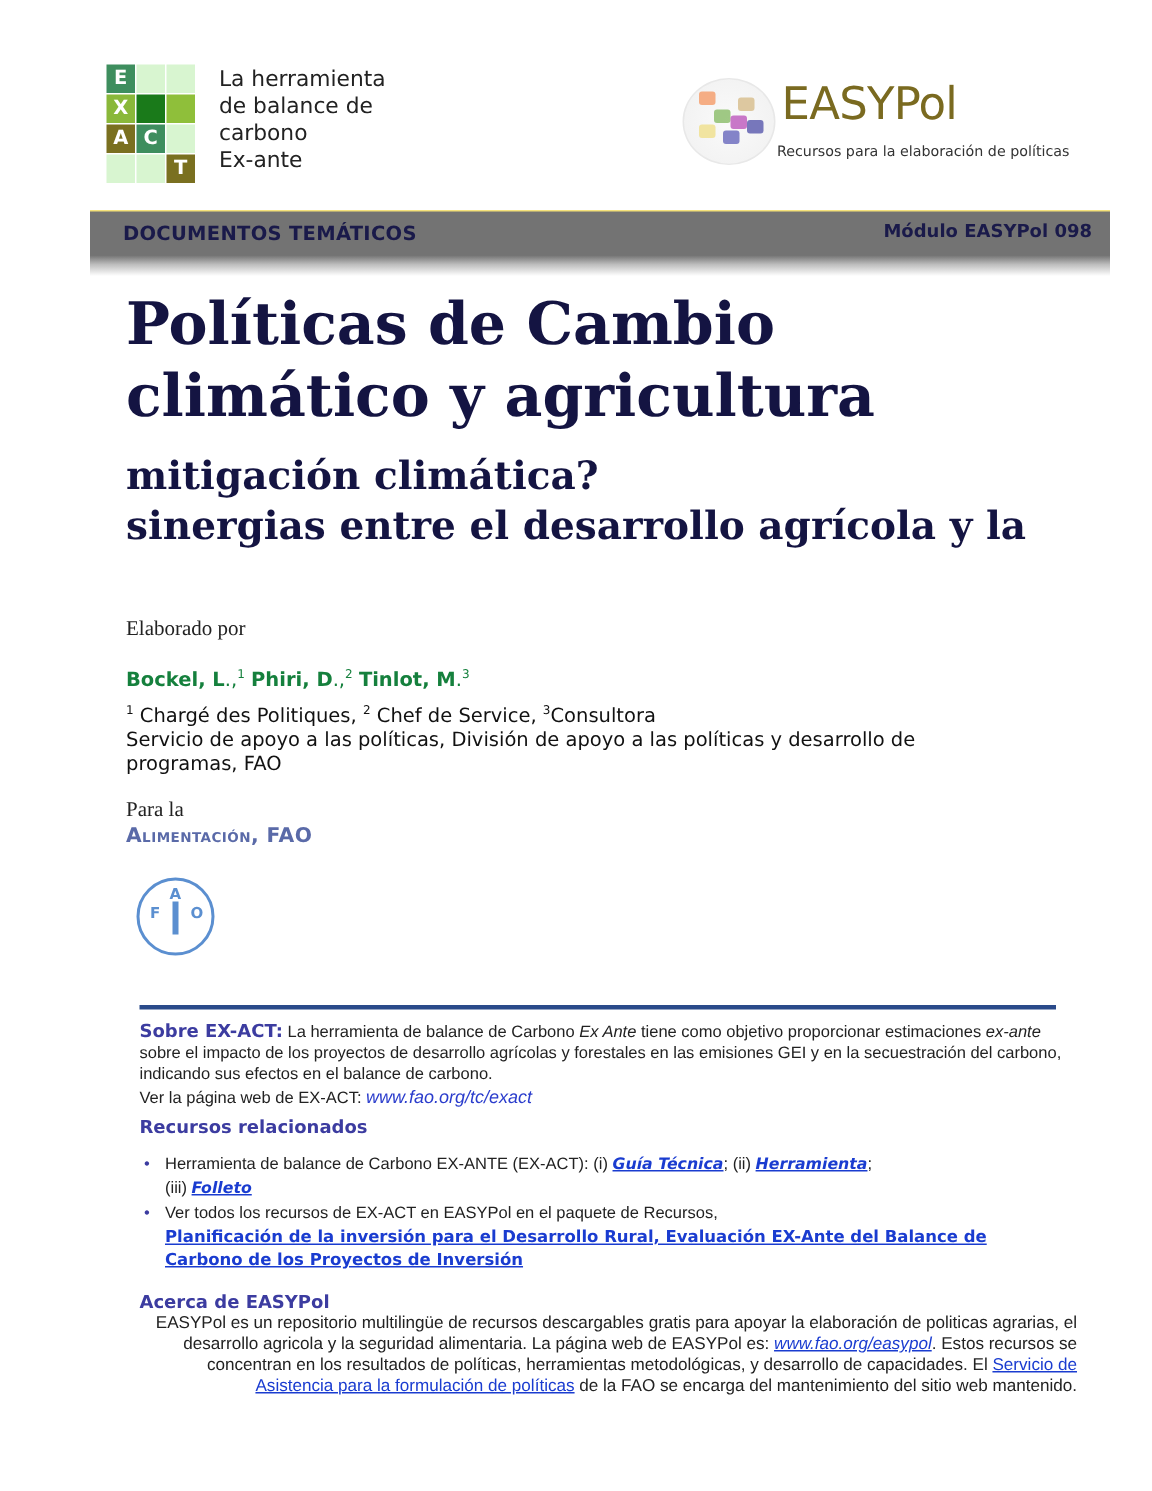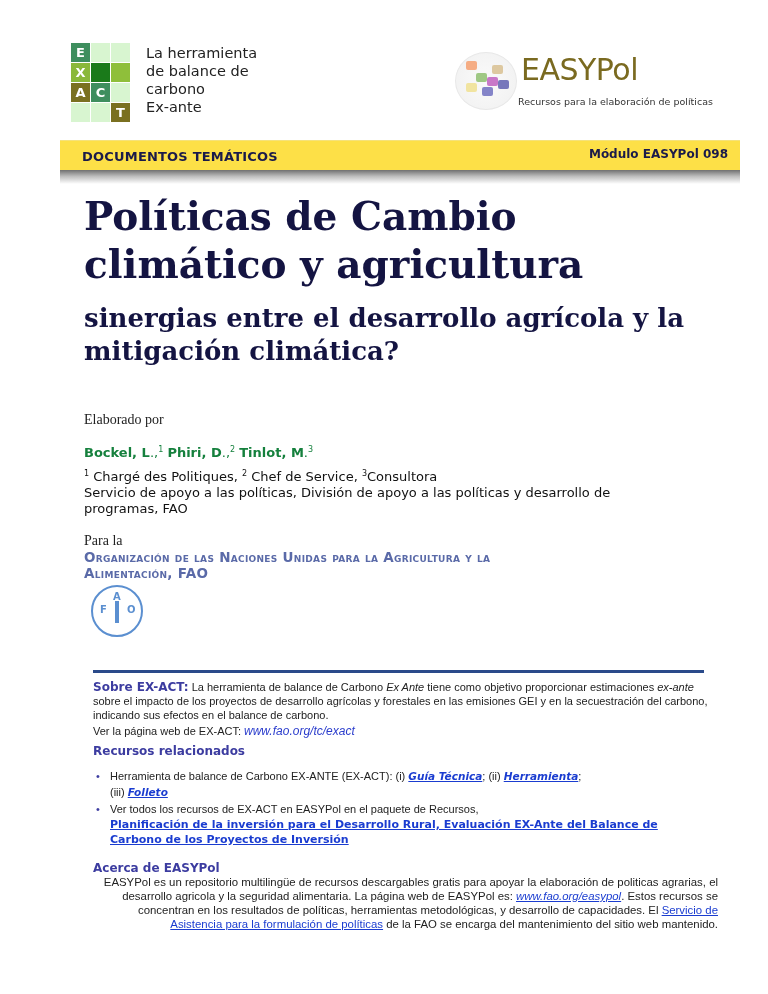--- a/index.html
+++ b/index.html
@@ -21,21 +21,21 @@
   .exact-text { margin-left: 16px; margin-top: 1px; font-family: "DejaVu Sans", sans-serif; font-size: 14.5px; line-height: 18px; color: #222; }
 
   
   .easypol-logo { position: absolute; left: 455px; top: 52px; width: 280px; height: 60px; }
   .globe { position: absolute; left: 0; top: 0; width: 62px; height: 58px; border-radius: 50%; border: 1px solid #e8e8e8; background: radial-gradient(circle at 50% 50%, #fafafa, #f0f0f0); }
   .sq { position: absolute; width: 11px; height: 9px; border-radius: 2px; opacity: .85; }
   .easypol-title { position: absolute; left: 66px; top: 0; font-family: "DejaVu Sans", sans-serif; font-size: 30px; color: #7a6a20; letter-spacing: -0.5px; }
   .easypol-sub { position: absolute; left: 63px; top: 44px; font-family: "DejaVu Sans", sans-serif; font-size: 9.5px; color: #333; white-space: nowrap; }
 
   
-  .doc-bar { position: absolute; left: 60px; top: 140px; width: 680px; height: 30px; background: #fde047; border-top: 1px solid #f5e27a; }
+  .doc-bar { position: absolute; left: 60px; top: 140px; width: 680px; height: 30px; background: #737373; border-top: 1px solid #f5e27a; }
   .doc-bar-shadow { position: absolute; left: 60px; top: 170px; width: 680px; height: 14px; background: linear-gradient(#707070, #bdbdbd 45%, #ffffff); }
   .doc-left { position: absolute; left: 22px; top: 8px; font-weight: bold; font-size: 13px; color: #1a1a4a; letter-spacing: 0.2px; }
   .doc-right { position: absolute; right: 12px; top: 6px; font-weight: bold; font-size: 12px; color: #1a1a4a; }
 
   
   .main-title { position: absolute; left: 84px; top: 192px; width: 640px; font-family: "DejaVu Serif", serif; font-weight: bold; font-size: 39px; line-height: 48px; color: #141442; }
   .sub-title { position: absolute; left: 84px; top: 302px; width: 660px; font-family: "DejaVu Serif", serif; font-weight: bold; font-size: 26px; line-height: 33px; color: #141442; }
 
   .by { position: absolute; left: 84px; top: 412px; font-family: "Liberation Serif", serif; font-size: 14px; color: #222; }
   .authors { position: absolute; left: 84px; top: 445px; font-size: 13px; color: #15803d; }
@@ -111,41 +111,40 @@
   <div class="doc-left">DOCUMENTOS TEMÁTICOS</div>
   <div class="doc-right">Módulo EASYPol 098</div>
 </div>
 <div class="doc-bar-shadow"></div>
 
 <div class="main-title">
   <div>Políticas de Cambio</div>
   <div>climático y agricultura</div>
 </div>
 <div class="sub-title">
+  <div>mitigación climática?</div>
   <div>sinergias entre el desarrollo agrícola y la</div>
-  <div>mitigación climática?</div>
 </div>
 
 <div class="by">Elaborado por</div>
 
 <div class="authors">
   <b>Bockel, L</b>.,<sup>1</sup>
   <b>Phiri, D</b>.,<sup>2</sup>
   <b>Tinlot, M</b>.<sup>3</sup>
 </div>
 
 <div class="affil">
   <div><sup>1</sup><span> Chargé des Politiques, </span><sup>2</sup><span> Chef de Service, </span><sup>3</sup><span>Consultora</span></div>
   <div>Servicio de apoyo a las políticas, División  de apoyo a las políticas y desarrollo de</div>
   <div>programas, FAO</div>
 </div>
 
 <div class="para-la">Para la</div>
 <div class="org">
-  <div>Organización de las Naciones Unidas para la Agricultura y la</div>
   <div>Alimentación, FAO</div>
 </div>
 
 <div class="fao-logo">
   <span style="left:7px;top:17px;">F</span>
   <span style="left:20px;top:4px;">A</span>
   <span style="left:34px;top:17px;">O</span>
   <span style="left:22px;top:14px;width:4px;height:22px;background:#5b8fd0;"></span>
 </div>
 

